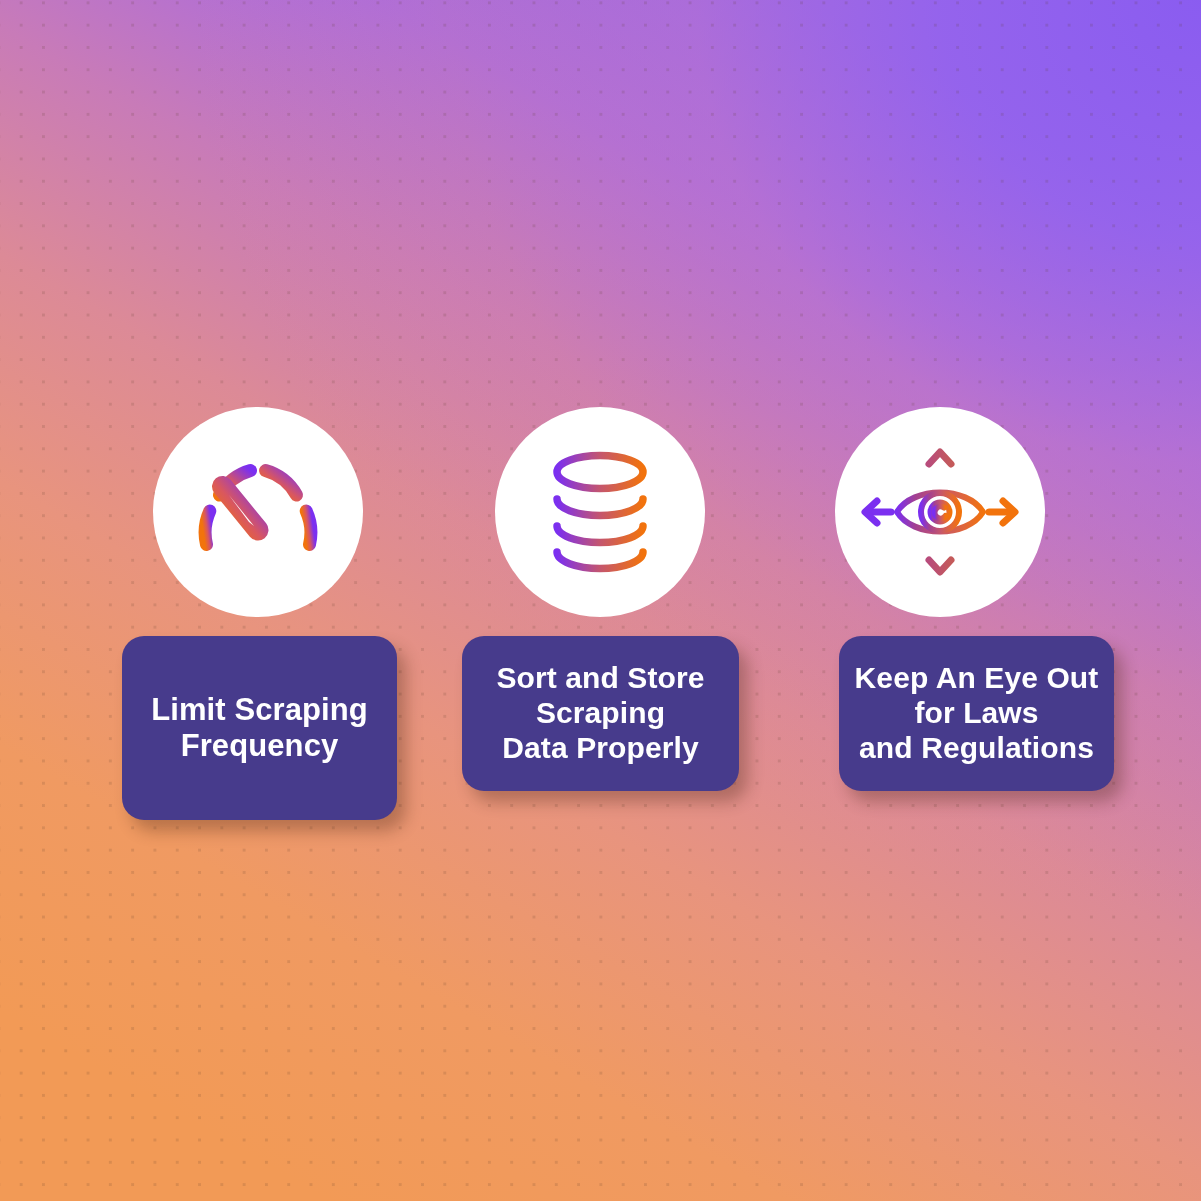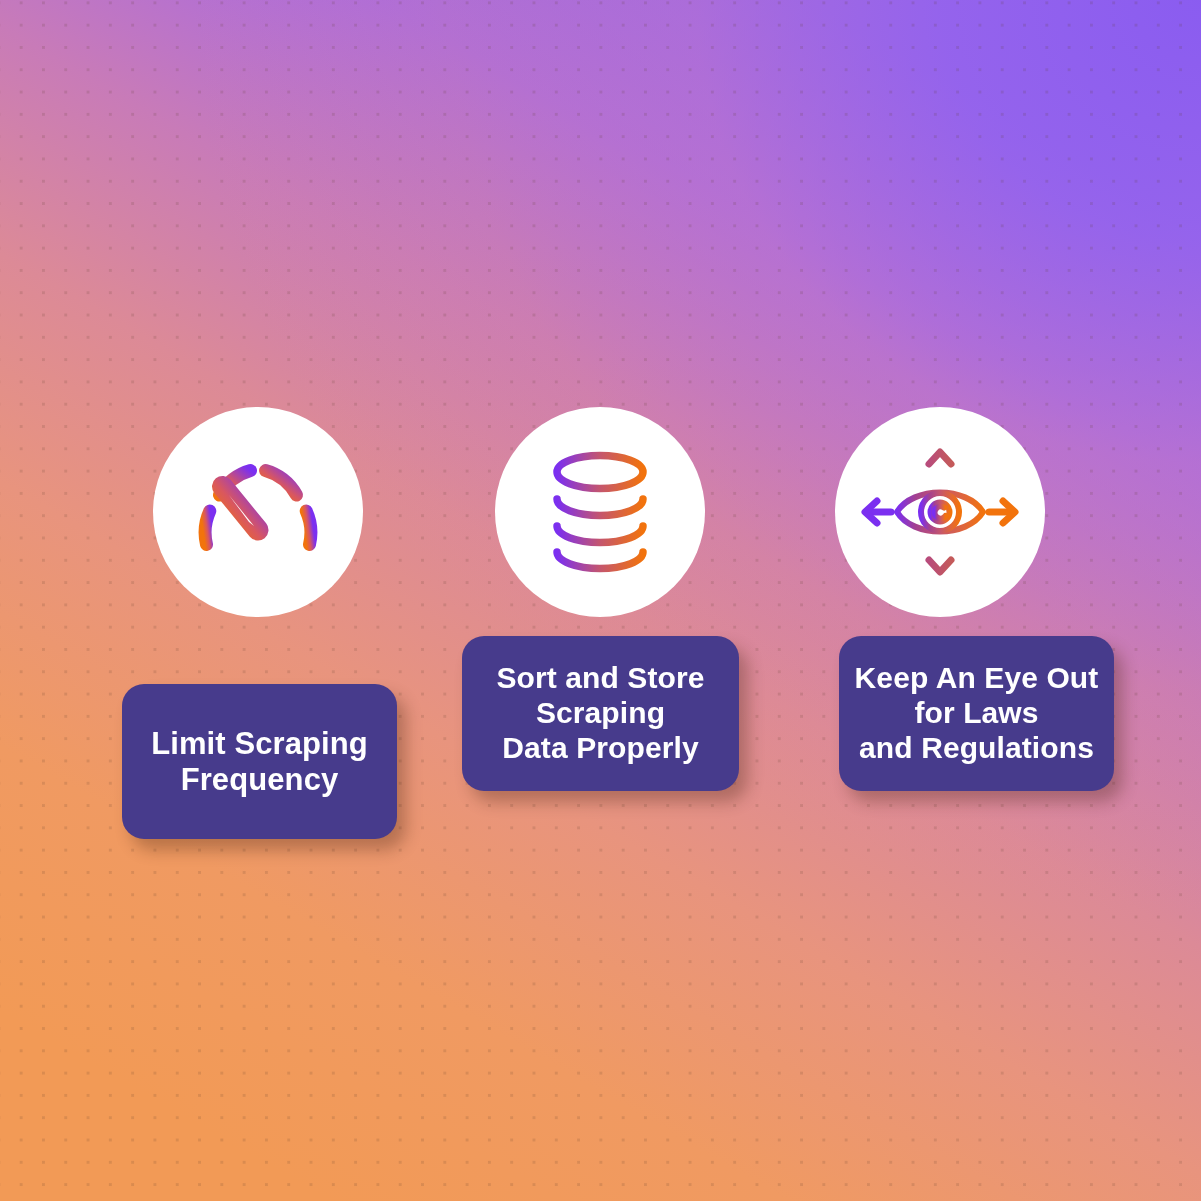--- a/index.html
+++ b/index.html
@@ -82,21 +82,21 @@
     color: #ffffff;
     font-weight: 700;
     letter-spacing: 0.1px;
     line-height: 1.16;
     white-space: pre-line;
     padding: 0 12px;
   }
 
   
   #col-1 .icon-circle { left: 153px;  top: 407px; }
-  #col-1 .card        { left: 122px;  top: 636px; width: 275px; height: 155px; margin-top: 48px; }
+  #col-1 .card        { left: 122px;  top: 636px; width: 275px; height: 184px; }
   #col-1 .card-label  { font-size: 31px; }
 
   #col-2 .icon-circle { left: 495px;  top: 407px; }
   #col-2 .card        { left: 462px;  top: 636px; width: 277px; height: 155px; }
   #col-2 .card-label  { font-size: 30px; }
 
   #col-3 .icon-circle { left: 835px;  top: 407px; }
   #col-3 .card        { left: 839px;  top: 636px; width: 275px; height: 155px; }
   #col-3 .card-label  { font-size: 30px; }
 

